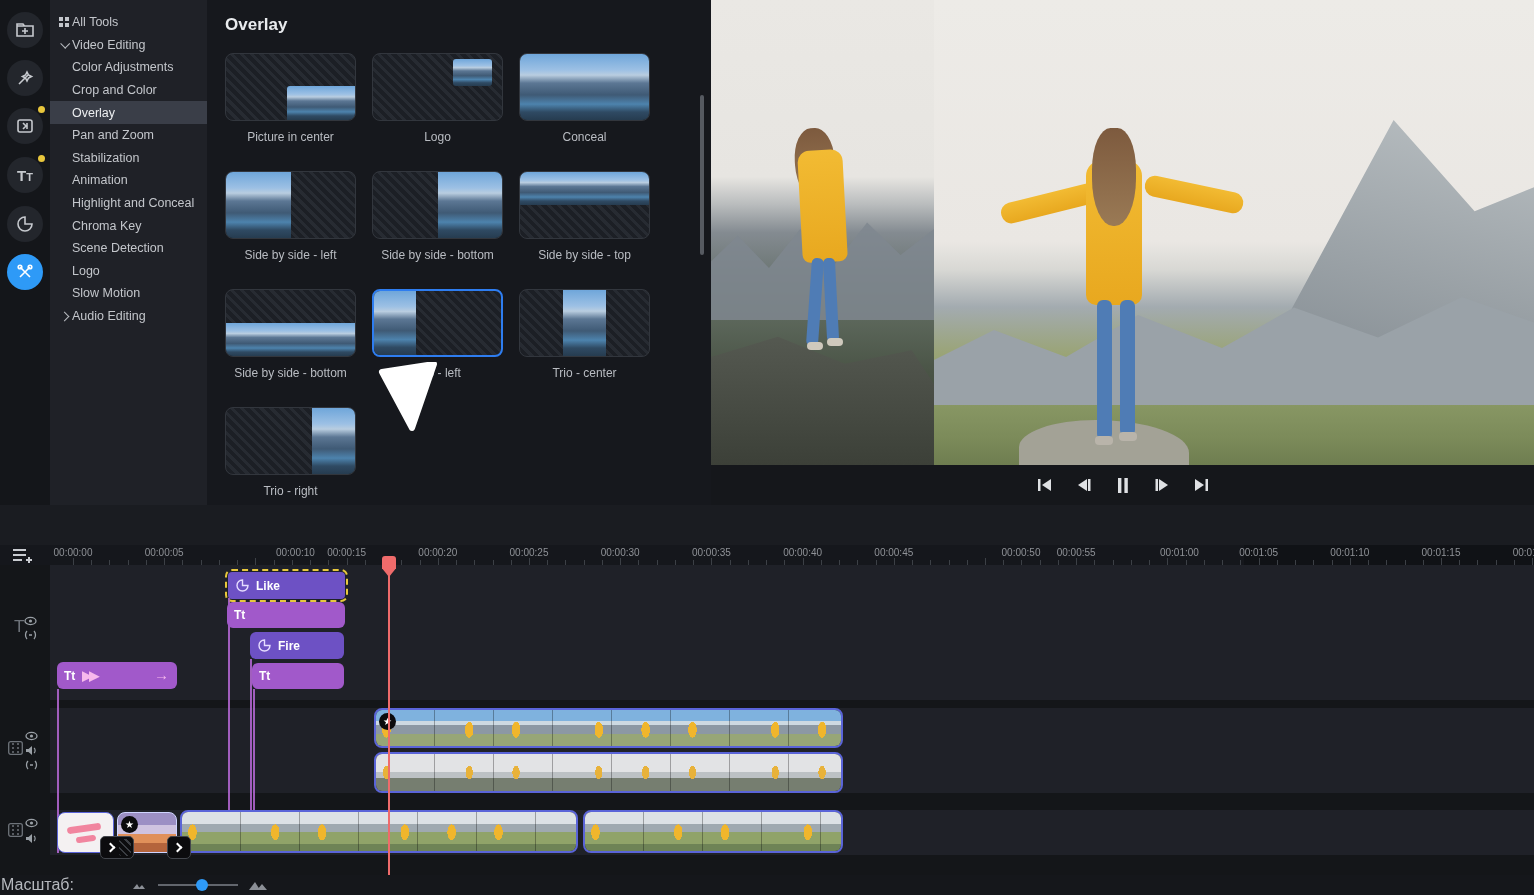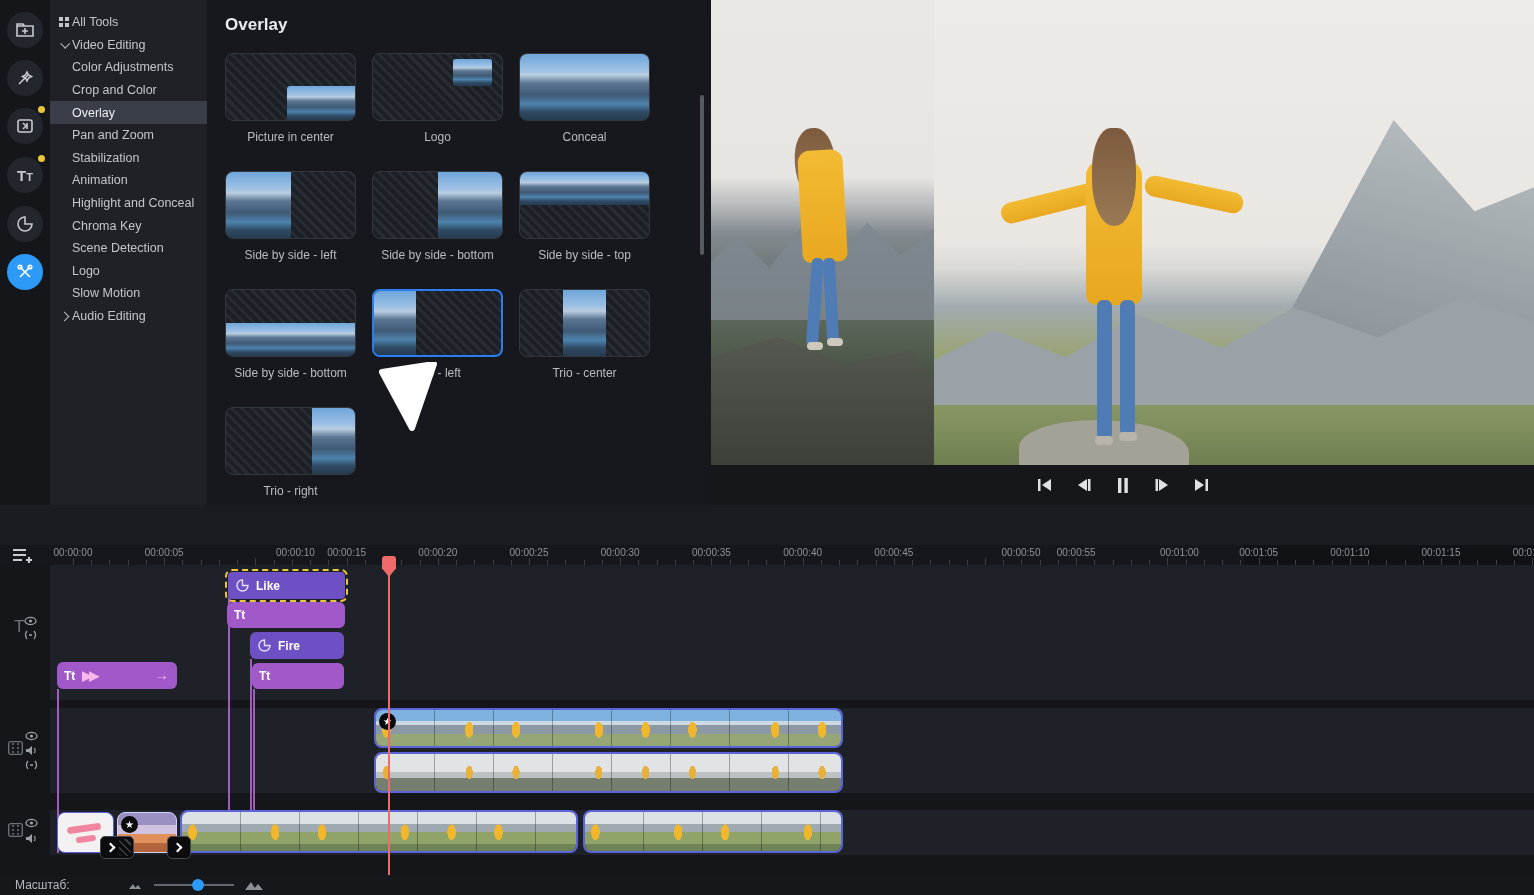--- a/index.html
+++ b/index.html
@@ -125,21 +125,21 @@
   #white-clip { left:57px; top:247px; width:57px; height:41px; border-radius:8px; background:#f4f1f2; border:1.5px solid #5a64d8; overflow:hidden; }
   .scribble { position:absolute; background:#f06a8a; border-radius:4px; opacity:.8; }
   #star-clip { left:117px; top:247px; width:60px; height:41px; border-radius:8px; border:1.5px solid #cfd4ff; overflow:hidden;
     background:linear-gradient(180deg,#9c8fc4 0 30%,#cfc3e0 30% 55%,#e0905a 55% 78%,#b4643c 78% 100%); }
 
   #playhead-line { position:absolute; width:2px; background:#ef6b6b; z-index:8; }
   #playhead-marker { position:absolute; width:14px; height:21px; background:#ef6b6b; z-index:9;
     clip-path:polygon(0 0,100% 0,100% 58%,50% 100%,0 58%); border-radius:3px; }
 
   #zoombar { left:0; top:875px; width:1534px; height:20px; background:#15171b; display:flex; align-items:center; }
-  #zoom-label { margin-left:15px; font-size:12px; color:#b6b9be; }
+  #zoom-label { margin-left:1px; font-size:16px; color:#b6b9be; }
   .mnt svg { display:block; }
   #zoom-slider { position:relative; width:80px; height:2px; background:#62666d; margin:0 10px; }
   #zoom-thumb { position:absolute; left:38px; top:-5px; width:12px; height:12px; border-radius:50%; background:#2e9af7; }
 
   #cursor { left:378px; top:362px; z-index:20; }
 </style>
 </head>
 <body>
 
 <div id="app">

